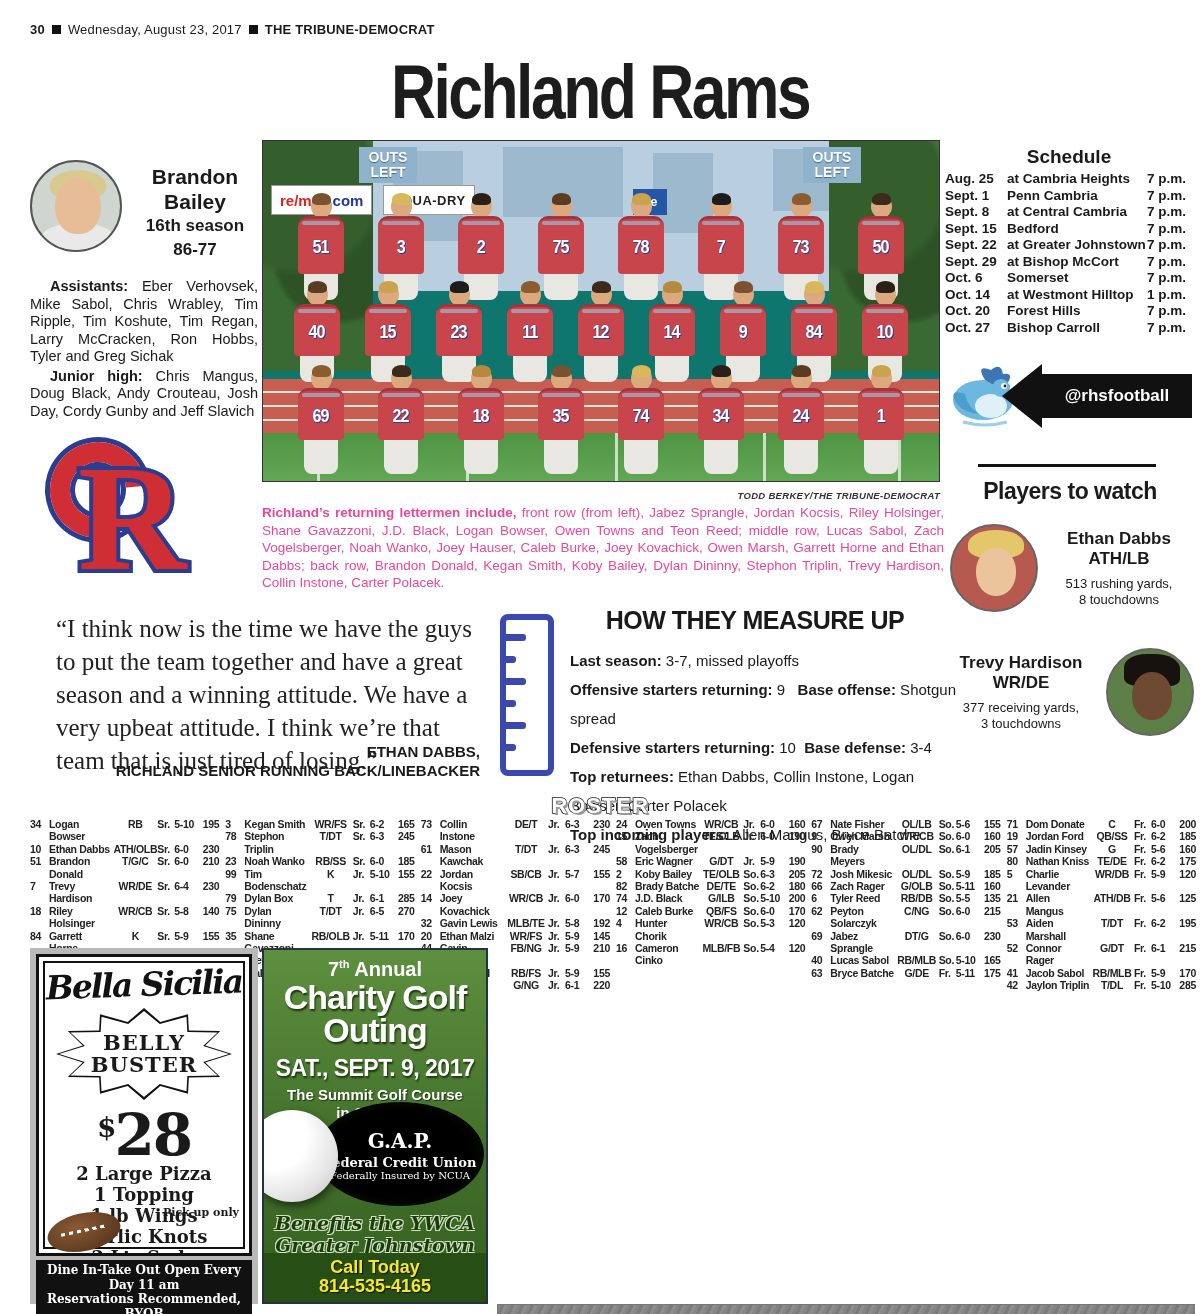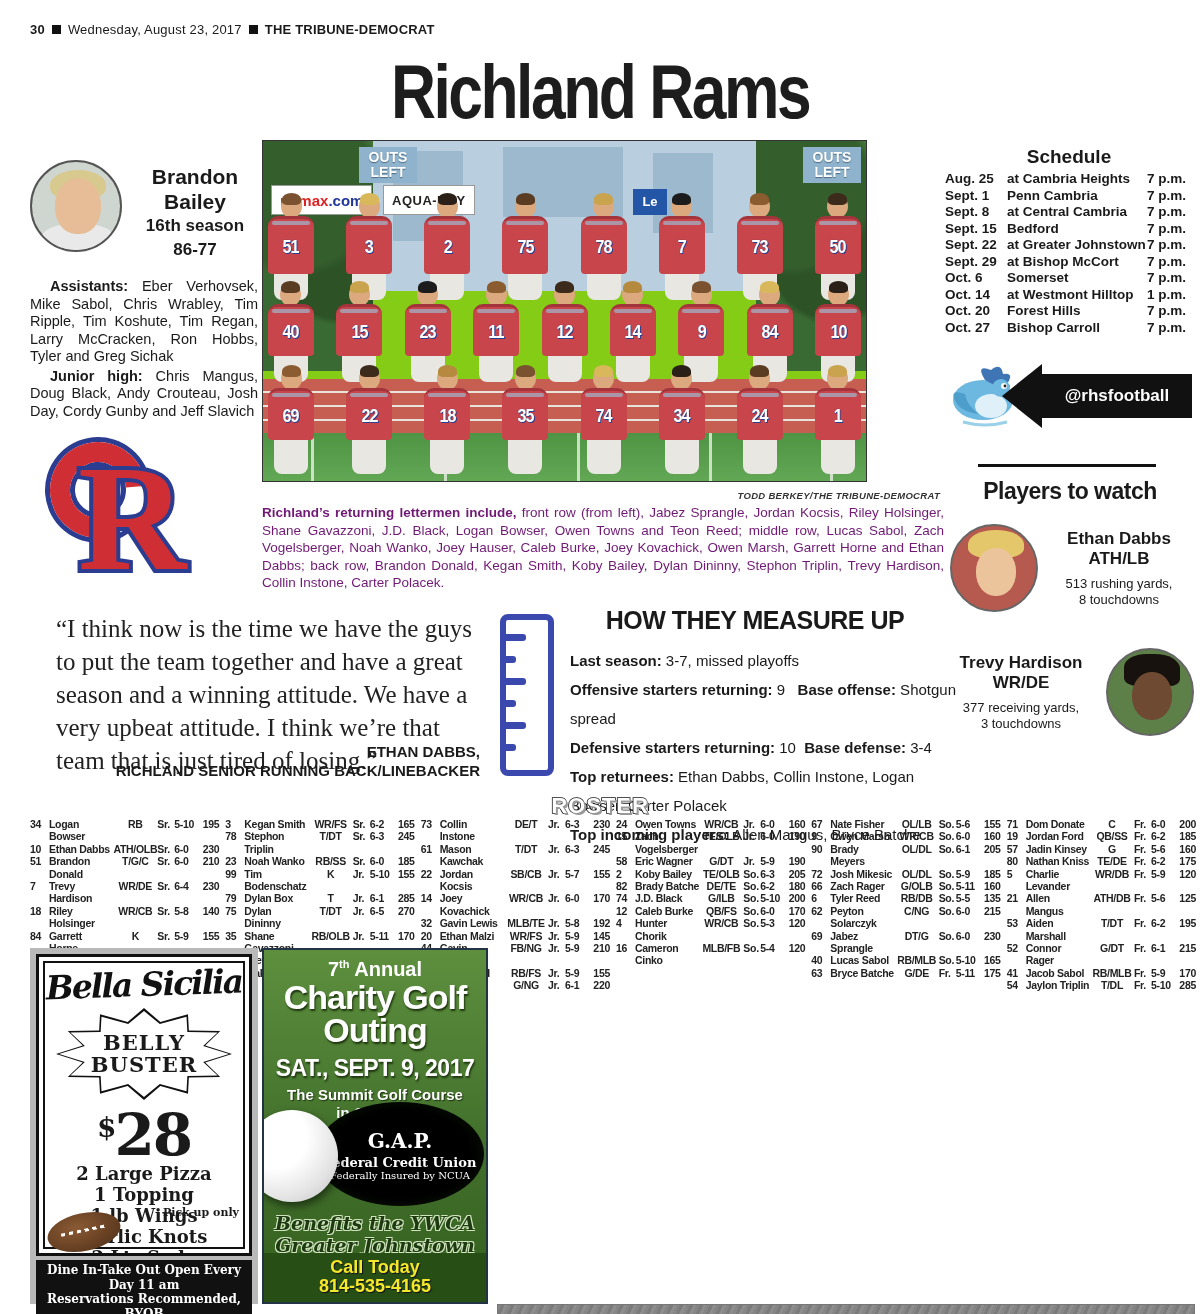--- a/index.html
+++ b/index.html
@@ -26,21 +26,21 @@
   .coachname { font-size:21px; font-weight:900; line-height:25px; }
   .coachmeta { font-size:17px; font-weight:700; line-height:24px; }
   .staffpara { margin-top:16px; font-size:14.5px; line-height:17.5px; text-align:justify; }
   .staffpara b { font-weight:900; }
   .staffpara .lead { display:inline-block; width:20px; }
   .rlogo { position:relative; margin-top:16px; height:170px; }
   .rlogo .horn { position:absolute; left:20px; top:6px; width:96px; height:96px; border-radius:50%; border:20px solid #cf2e35; border-right-color:transparent; transform:rotate(40deg); box-shadow:0 0 0 5px #2b3d91, inset 0 0 0 5px #2b3d91; }
   .rlogo .rchar { position:absolute; left:48px; top:-4px; font-size:150px; font-weight:900; color:#cf2e35; -webkit-text-stroke:8px #2b3d91; paint-order:stroke fill; font-family:"Liberation Serif",serif; }
 
   
-  .photo { left:262px; top:140px; width:605px; height:342px; border:1px solid #333; background:#84cc16; overflow:hidden; }
+  .photo { left:262px; top:140px; width:678px; height:342px; border:1px solid #333; background:#0f766e; overflow:hidden; }
   .trees { position:absolute; top:0; width:110px; height:230px; background:radial-gradient(circle at 30% 20%, #355e2d 0 40%, transparent 45%), radial-gradient(circle at 70% 50%, #2c5226 0 45%, transparent 50%), radial-gradient(circle at 40% 80%, #3a6a33 0 45%, transparent 50%), #447a3a; }
   .trees.left { left:0; } .trees.right { right:0; }
   .scoreboard { position:absolute; left:90px; top:0; width:498px; height:150px; background:#b9cfdf; }
   .scoreboard .panel { position:absolute; background:#9db9cd; }
   .sign { position:absolute; top:6px; width:58px; padding:3px 0; background:#8fb3cc; color:#fff; font-weight:900; font-size:14px; line-height:15px; text-align:center; text-shadow:0 1px 1px #4a6a80; }
   .banner { position:absolute; top:44px; height:30px; background:#fff; border:1px solid #999; font-weight:900; display:flex; align-items:center; padding:0 8px; }
   .banner.remax { left:8px; color:#d22; font-size:15px; }
   .banner.remax i { font-style:normal; color:#23389b; }
   .banner.aqua { left:120px; color:#222; font-size:13px; letter-spacing:.5px; }
   .bluebox { position:absolute; left:370px; top:48px; width:34px; height:26px; background:#2456a8; color:#fff; font-weight:900; font-size:13px; text-align:center; line-height:26px; }
@@ -54,21 +54,21 @@
   .player .jersey { margin-top:-2px; width:46px; height:52px; border-radius:10px 10px 4px 4px; background:#c8454b; border-top:3px solid #a3343c; position:relative; display:flex; align-items:center; justify-content:center; }
   .player .jersey:before { content:""; position:absolute; top:2px; left:4px; right:4px; height:4px; background:#9db9cd; border-radius:2px; opacity:.7; }
   .player .num { color:#fff; font-weight:900; font-size:19px; letter-spacing:-1px; text-shadow:0 0 1px #28408f,1px 1px 0 #28408f; transform:scaleX(.85); }
   .player .pants { width:34px; height:26px; background:#e9e7e2; border-radius:0 0 8px 8px; }
   .prow.back { top:54px; gap:22px; } .prow.back .player .jersey { height:58px; }
   .prow.middle { top:142px; gap:13px; }
   .prow.front { top:226px; gap:22px; }
   .prow.front .player .pants { height:34px; }
 
   .credit { left:262px; top:490px; width:678px; text-align:right; font-size:9.5px; font-weight:700; color:#333; letter-spacing:.3px;font-style:italic; }
-  .caption { left:262px; top:504px; width:682px; font-size:13.5px; line-height:17.5px; text-align:justify; color:#701a75; }
+  .caption { left:262px; top:504px; width:682px; font-size:13.5px; line-height:17.5px; text-align:justify; color:#ec4899; }
   .caption b { font-weight:900; }
 
   
   .schedule { left:945px; top:146px; width:248px; }
   .schedule h3 { text-align:center; font-size:19px; font-weight:900; margin-bottom:3px; }
   .game { display:flex; font-size:13.5px; font-weight:700; line-height:16.5px; }
   .game .d { width:62px; } .game .o { flex:1; } .game .t { width:46px; text-align:left; }
 
   
   .birdwrap { left:945px; top:358px; width:80px; height:72px; }
@@ -955,21 +955,21 @@
       </div>
       <div class="rrow">
         <span class="c-num">41</span>
         <span class="c-name">Jacob Sabol</span>
         <span class="c-pos">RB/MLB</span>
         <span class="c-cls">Fr.</span>
         <span class="c-ht">5-9</span>
         <span class="c-wt">170</span>
       </div>
       <div class="rrow">
-        <span class="c-num">54</span>
+        <span class="c-num">42</span>
         <span class="c-name">Jaylon Triplin</span>
         <span class="c-pos">T/DL</span>
         <span class="c-cls">Fr.</span>
         <span class="c-ht">5-10</span>
         <span class="c-wt">285</span>
       </div>
     </div>
   </div>
 
 <div class="abs ad-bella">

